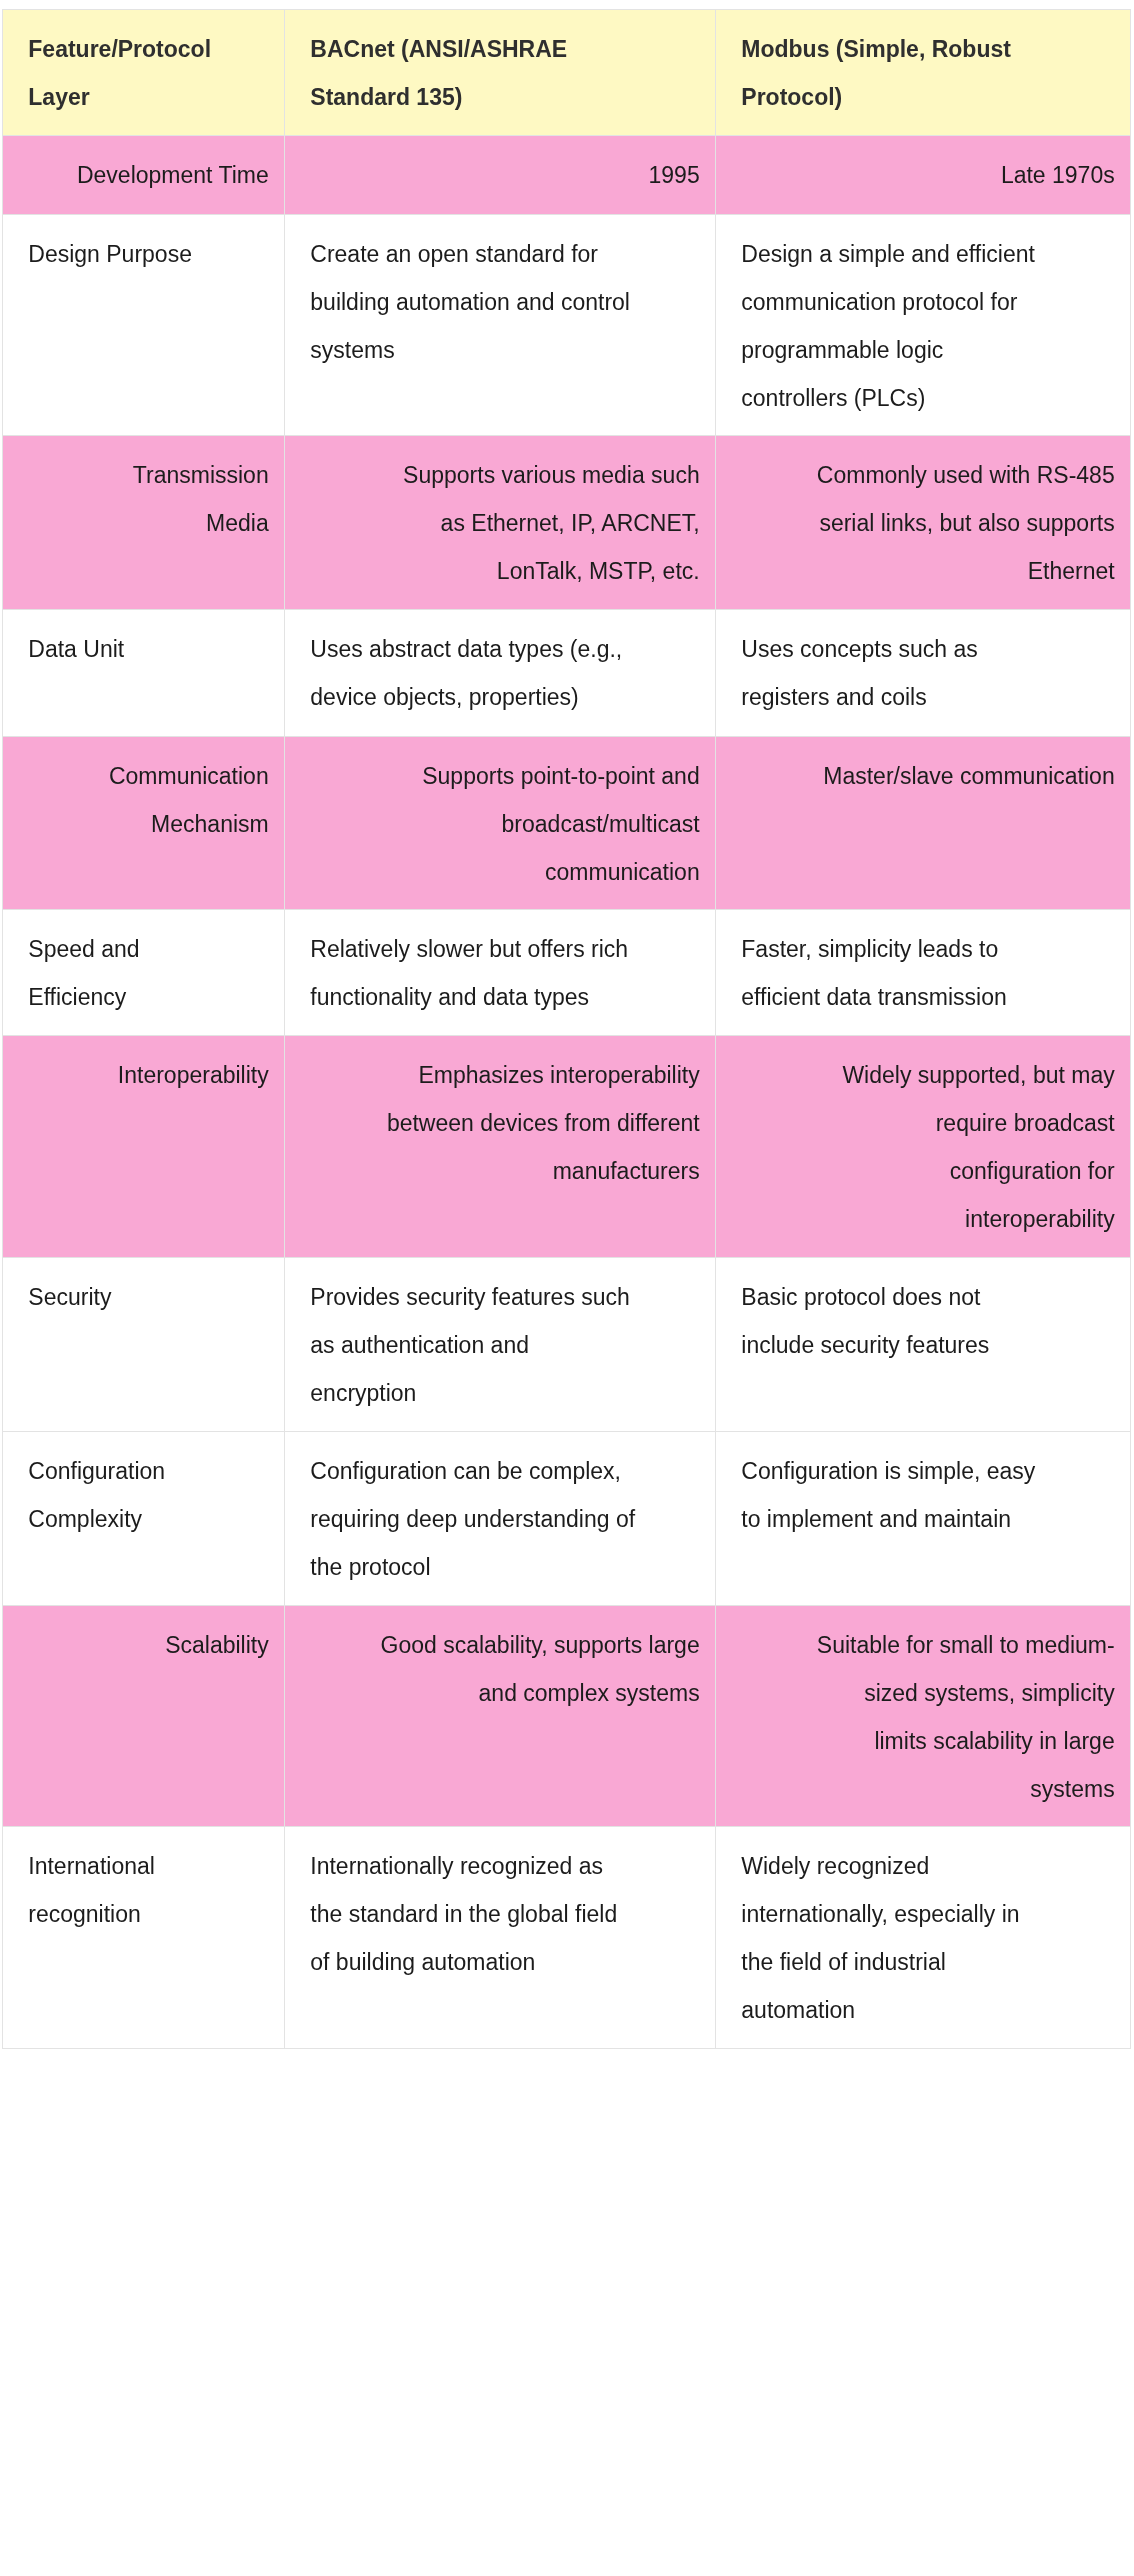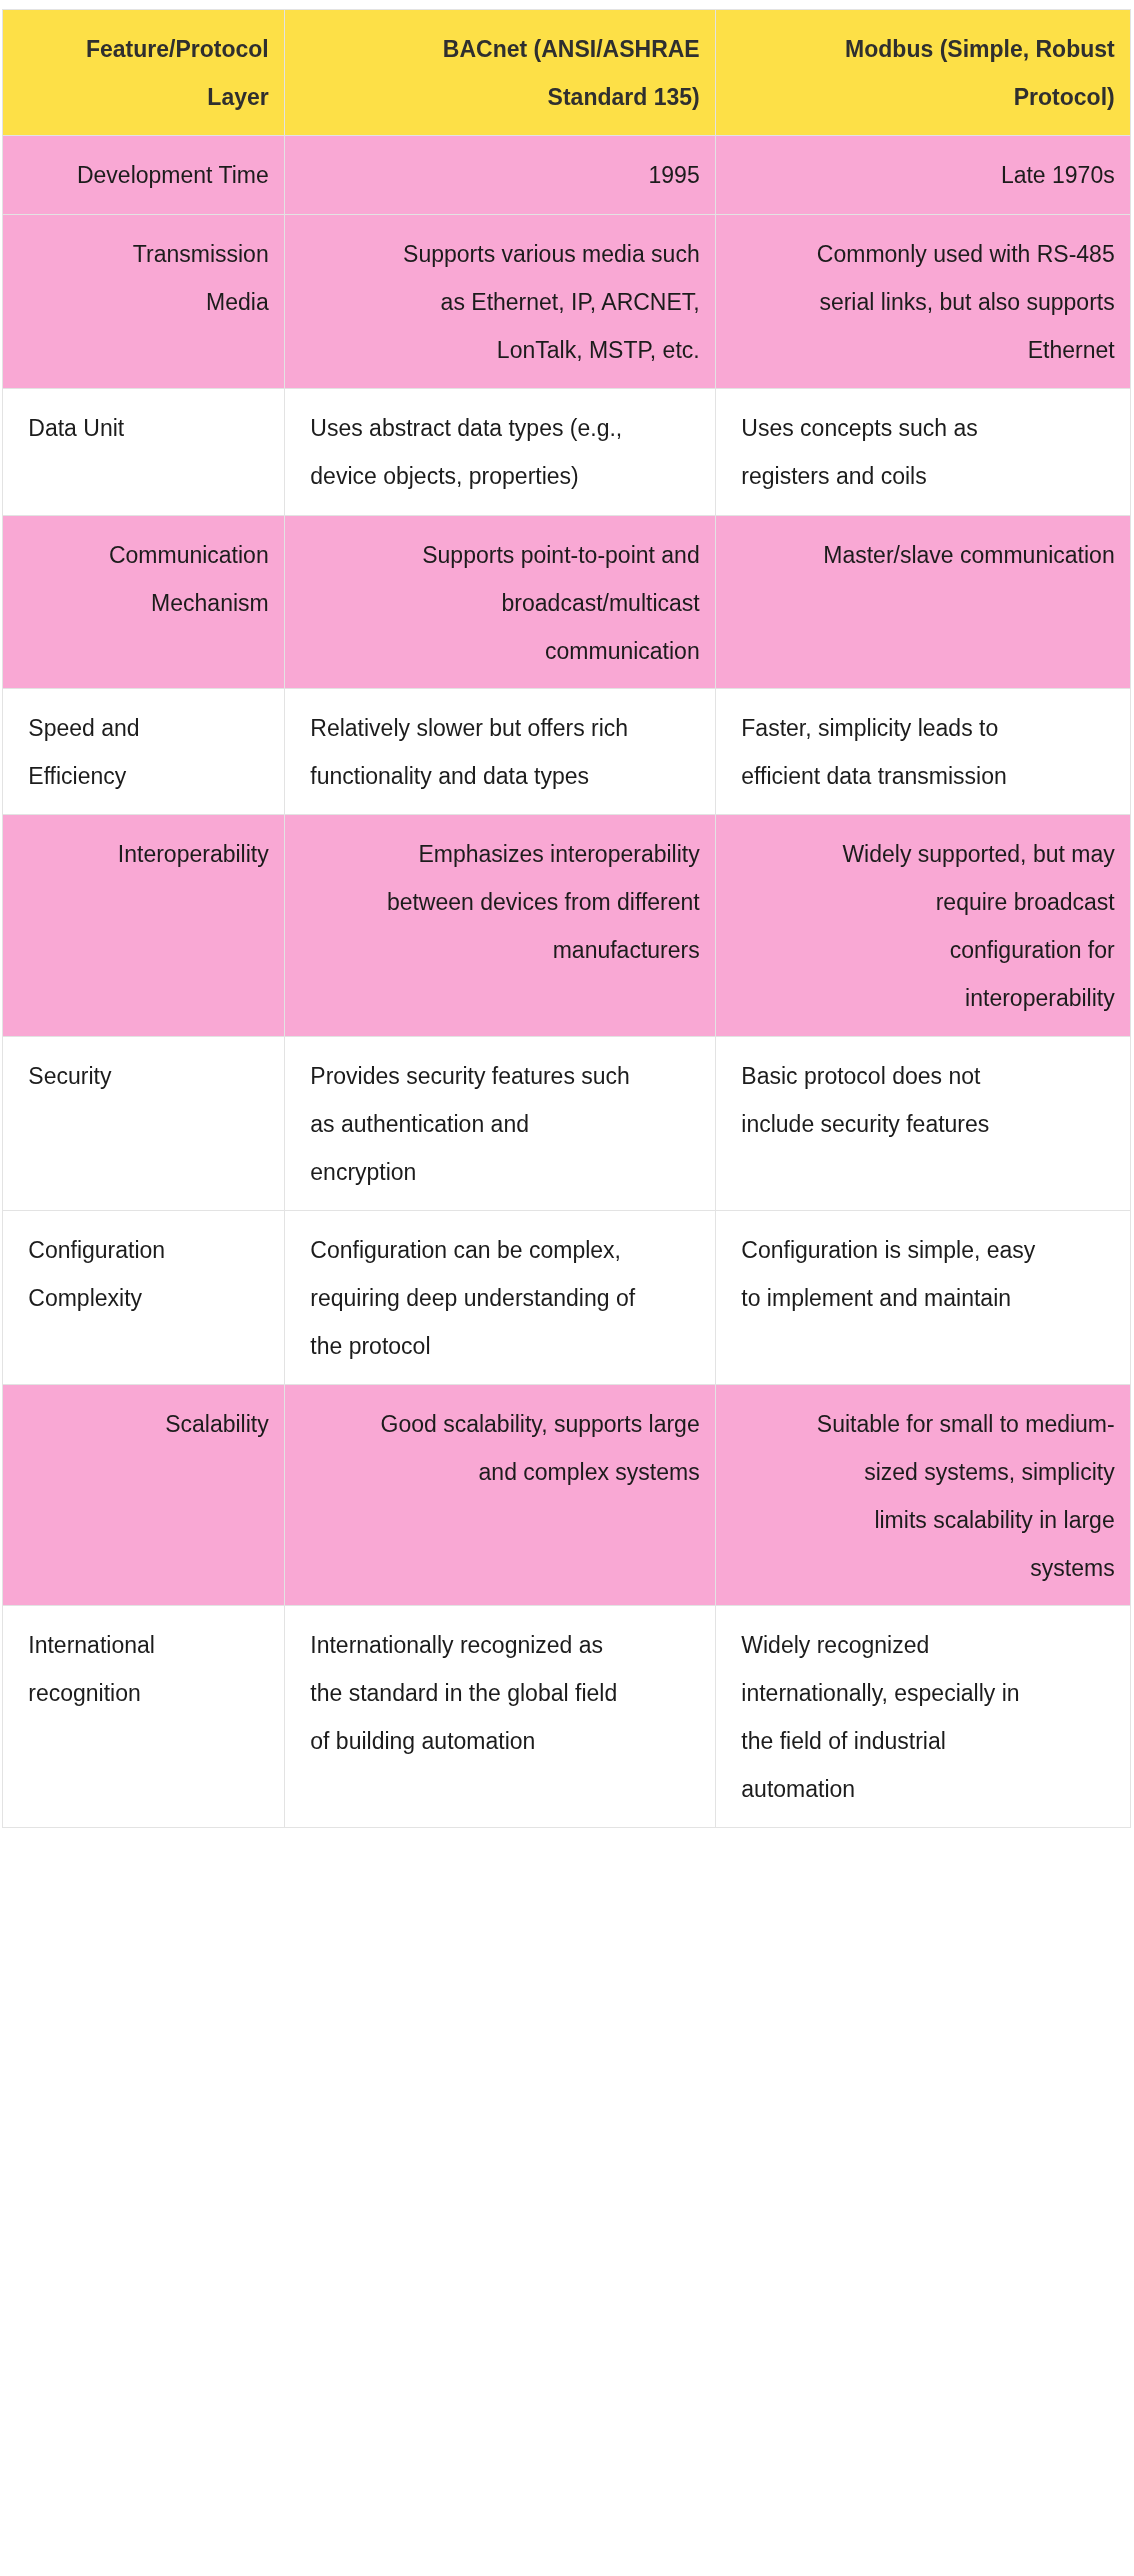--- a/index.html
+++ b/index.html
@@ -32,22 +32,21 @@
     vertical-align: top;
     text-align: left;
     font-size: 23px;
     line-height: 48px;
     white-space: pre-line;
     box-sizing: border-box;
   }
   .table th {
     font-weight: bold;
     color: #2f2f2f;
-    background: #fde047;
-    text-align: right;
+    background: #fef9c3;
   }
   .table td {
     color: #1c1c1c;
     font-weight: normal;
   }
   .table tr.even td { background: #f9a8d4; text-align: right; }
   .table tr.odd td { background: #ffffff; }
   .cell-inner {
     padding-top: 15px;
   }
@@ -69,20 +68,30 @@
 Standard 135)</div></th>
       <th><div class="cell-inner">Modbus (Simple, Robust
 Protocol)</div></th>
     </tr>
   </thead>
   <tbody>
     <tr class="even" style="height:79px">
       <td><div class="cell-inner">Development Time</div></td>
       <td><div class="cell-inner">1995</div></td>
       <td><div class="cell-inner">Late 1970s</div></td>
+    </tr>
+    <tr class="odd" style="height:221px">
+      <td><div class="cell-inner">Design Purpose</div></td>
+      <td><div class="cell-inner">Create an open standard for
+building automation and control
+systems</div></td>
+      <td><div class="cell-inner">Design a simple and efficient
+communication protocol for
+programmable logic
+controllers (PLCs)</div></td>
     </tr>
     <tr class="even" style="height:174px">
       <td><div class="cell-inner">Transmission
 Media</div></td>
       <td><div class="cell-inner">Supports various media such
 as Ethernet, IP, ARCNET,
 LonTalk, MSTP, etc.</div></td>
       <td><div class="cell-inner">Commonly used with RS-485
 serial links, but also supports
 Ethernet</div></td>

